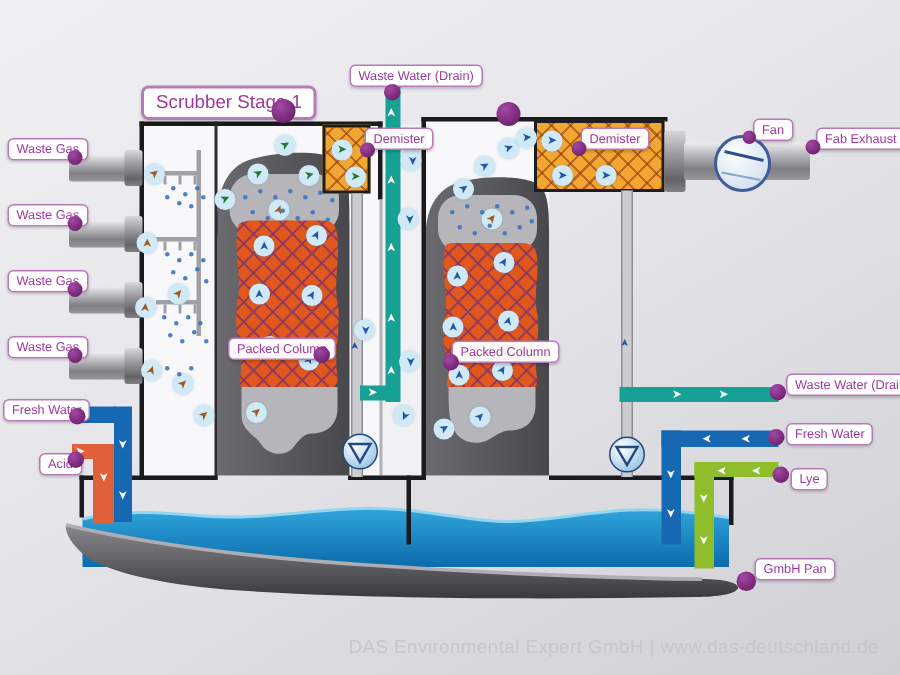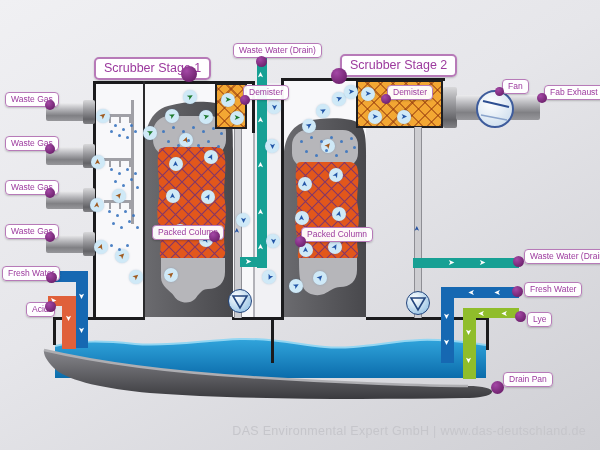--- a/index.html
+++ b/index.html
@@ -148,21 +148,20 @@
   <div class="pipe" style="left:463px;top:308px;width:56px;height:10px;background:#90bd2b;"></div>
   <div class="pipe" style="left:463px;top:308px;width:13px;height:71px;background:#90bd2b;"></div>
 
   <div class="spray" style="left:131px;top:100px;width:3px;height:124px;"></div>
   <div class="spray" style="left:104px;top:114px;width:30px;height:3px;"></div>
   <div class="spray" style="left:104px;top:158px;width:30px;height:3px;"></div>
   <div class="spray" style="left:104px;top:200px;width:30px;height:3px;"></div>
 
   <div class="co big" style="left:94px;top:57px;">Scrubber Stage 1</div>
   <div class="dot" style="left:181px;top:66px;width:16px;height:16px;"></div>
-  <div class="co big" style="left:340px;top:54px;">Scrubber Stage 2</div>
   <div class="dot" style="left:331px;top:68px;width:16px;height:16px;"></div>
 
   <div class="co" style="left:233px;top:43px;">Waste Water (Drain)</div>
   <div class="dot" style="left:256px;top:56px;width:11px;height:11px;"></div>
 
   <div class="co" style="left:243px;top:85px;">Demister</div>
   <div class="dot" style="left:240px;top:95px;width:10px;height:10px;"></div>
   <div class="co" style="left:387px;top:85px;">Demister</div>
   <div class="dot" style="left:381px;top:94px;width:10px;height:10px;"></div>
 
@@ -189,21 +188,21 @@
   <div class="dot" style="left:209px;top:231px;width:11px;height:11px;"></div>
   <div class="co" style="left:301px;top:227px;">Packed Column</div>
   <div class="dot" style="left:295px;top:236px;width:11px;height:11px;"></div>
 
   <div class="co" style="left:524px;top:249px;">Waste Water (Drain)</div>
   <div class="dot" style="left:513px;top:256px;width:11px;height:11px;"></div>
   <div class="co" style="left:524px;top:282px;">Fresh Water</div>
   <div class="dot" style="left:512px;top:286px;width:11px;height:11px;"></div>
   <div class="co" style="left:527px;top:312px;">Lye</div>
   <div class="dot" style="left:515px;top:311px;width:11px;height:11px;"></div>
-  <div class="co" style="left:503px;top:372px;">Drain Pan</div>
+  <div class="co" style="left:503px;top:372px;">GmbH Pan</div>
   <div class="dot" style="left:491px;top:381px;width:13px;height:13px;"></div>
 
 <div class="fc" style="left: 143px; top: 126px;">
       <span style="color: rgb(30, 122, 46); transform: rotate(-25deg);">➤</span>
     </div>
     <div class="fc" style="left: 165px; top: 109px;">
       <span style="color: rgb(30, 122, 46); transform: rotate(-30deg);">➤</span>
     </div>
     <div class="fc" style="left: 183px; top: 90px;">
       <span style="color: rgb(30, 122, 46); transform: rotate(-30deg);">➤</span>

